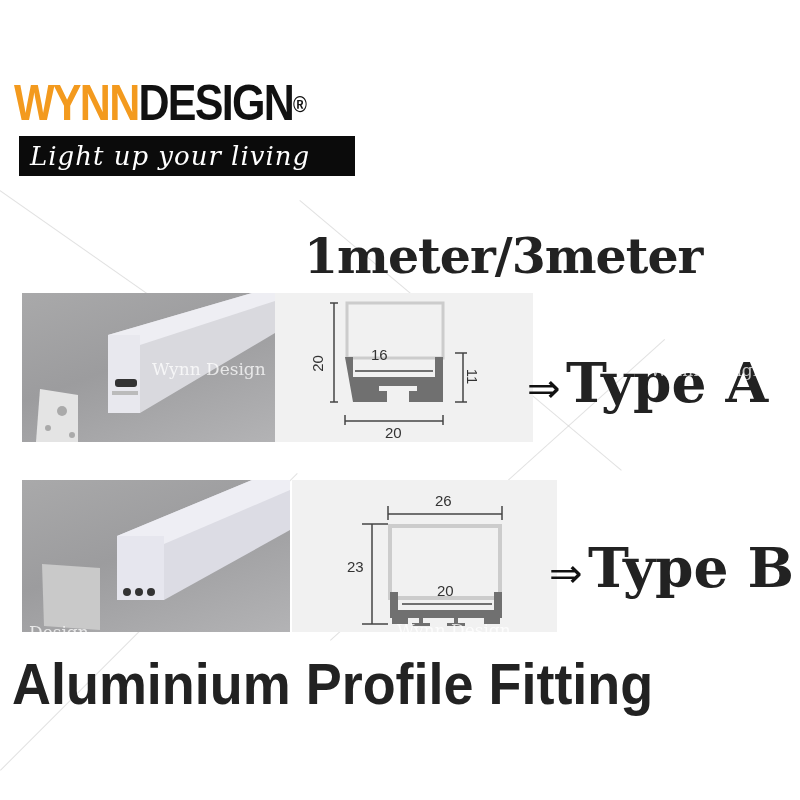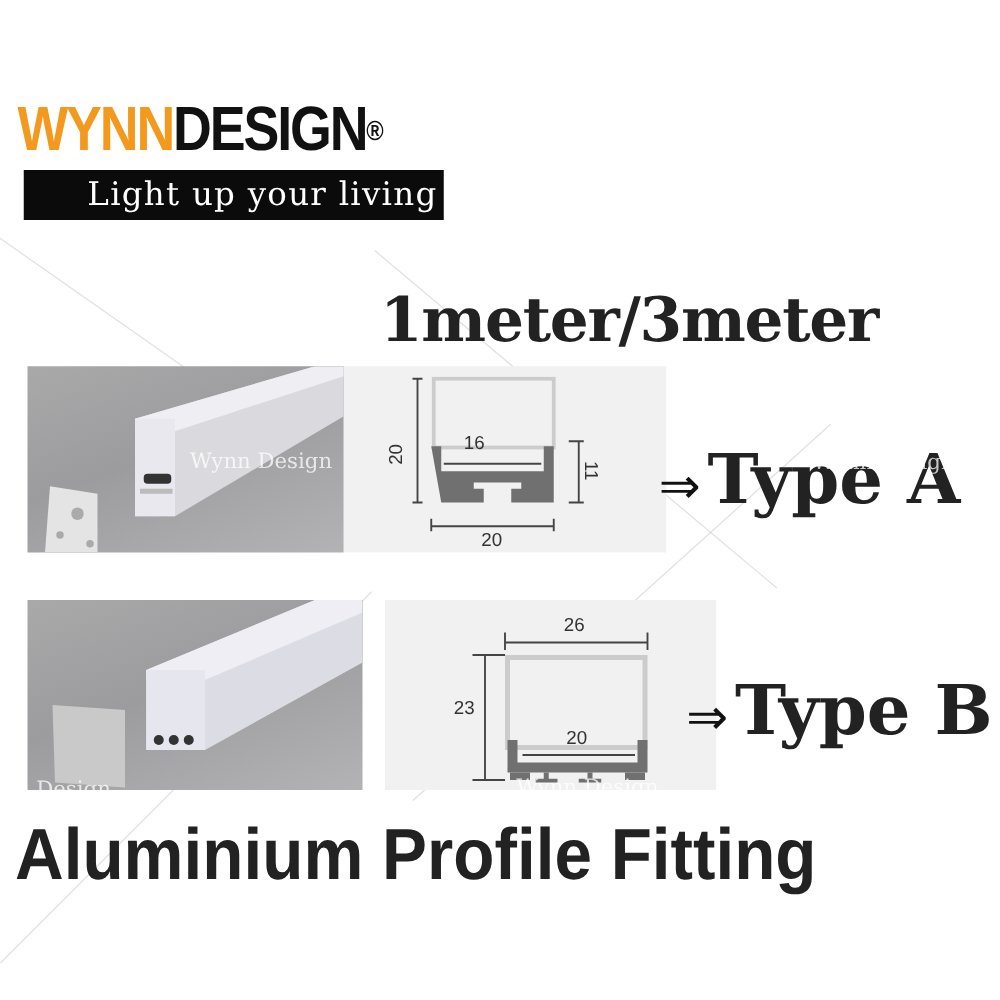--- a/index.html
+++ b/index.html
@@ -6,21 +6,21 @@
   body { width:800px; height:800px; background:#ffffff; position:relative; overflow:hidden; font-family:"DejaVu Sans", sans-serif; }
   .abs { position:absolute; }
   
   .wm-line { position:absolute; height:1px; background:rgba(200,200,200,0.55); transform-origin:0 0; }
   
   .logo-word { left:14px; top:78px; font-family:"Liberation Sans", sans-serif; font-weight:bold; font-size:50px; letter-spacing:-2px; line-height:50px; transform:scaleX(0.86); transform-origin:0 0; white-space:nowrap; }
   .logo-orange { color:#f39a1e; }
   .logo-black { color:#111111; }
   .logo-reg { font-size:22px; vertical-align:top; position:relative; top:2px; color:#111; }
   .tagline-bar { left:19px; top:136px; width:336px; height:40px; background:#0b0b0b; }
-  .tagline { left:30px; top:136px; width:320px; height:24px; line-height:40px; color:#fff; font-family:"DejaVu Serif", serif; font-size:26px; letter-spacing:1px; white-space:nowrap;text-align:right; }
+  .tagline { left:30px; top:136px; width:320px; height:24px; line-height:40px; color:#fff; font-family:"DejaVu Serif", serif; font-style:italic; font-size:26px; letter-spacing:1px; white-space:nowrap; }
   .heading { font-family:"DejaVu Serif", serif; font-weight:bold; color:#222; white-space:nowrap;margin-left:22px; }
   .length-title { left:282px; top:226px; font-size:49px; line-height:60px; letter-spacing:-1px; }
   .photo { background:linear-gradient(160deg,#a9a9aa 0%,#9c9c9e 45%,#b3b3b5 100%); overflow:hidden; }
   .diagram-panel { background:#f1f1f1; }
   .type-label { font-size:55px; line-height:56px; }
   .arrow { font-family:"DejaVu Sans", sans-serif; font-weight:normal; font-size:40px; color:#111; }
   .footer { left:12px; top:649px; font-family:"Liberation Sans", sans-serif; font-weight:bold; font-size:58px; line-height:70px; color:#222; transform:scaleX(0.93); transform-origin:0 0; white-space:nowrap; letter-spacing:0px; }
   .watermark { font-family:"DejaVu Serif", serif; font-weight:normal; color:rgba(255,255,255,0.75); font-size:17px; white-space:nowrap; }
   .dim { font-family:"Liberation Sans", sans-serif; font-size:15px; color:#333; }
 </style>
@@ -96,21 +96,21 @@
     <polygon points="95,56 230,0 268,0 268,10 142,64 95,64" fill="#eeeef4"></polygon>
     <rect x="95" y="56" width="47" height="64" fill="#e6e6ee"></rect>
     <circle cx="105" cy="112" r="4" fill="#333"></circle>
     <circle cx="117" cy="112" r="4" fill="#333"></circle>
     <circle cx="129" cy="112" r="4" fill="#333"></circle>
     <polygon points="20,84 78,88 78,150 22,146" fill="#c9c9c9"></polygon>
   </svg>
 </div>
 <div class="abs watermark" style="left:-25px;top:622px;">Wynn Design</div>
 
-<div class="abs diagram-panel" style="left:308px;top:480px;width:265px;height:152px;">
+<div class="abs diagram-panel" style="left:292px;top:480px;width:265px;height:152px;">
   <svg width="265" height="152" viewBox="0 0 265 152">
 
     <line x1="96" y1="34" x2="210" y2="34" stroke="#444" stroke-width="1.5"></line>
     <line x1="96" y1="26" x2="96" y2="40" stroke="#444" stroke-width="1.5"></line>
     <line x1="210" y1="26" x2="210" y2="40" stroke="#444" stroke-width="1.5"></line>
 
     <line x1="80" y1="44" x2="80" y2="144" stroke="#444" stroke-width="1.5"></line>
     <line x1="70" y1="44" x2="96" y2="44" stroke="#444" stroke-width="1.5"></line>
     <line x1="70" y1="144" x2="96" y2="144" stroke="#444" stroke-width="1.5"></line>
 

